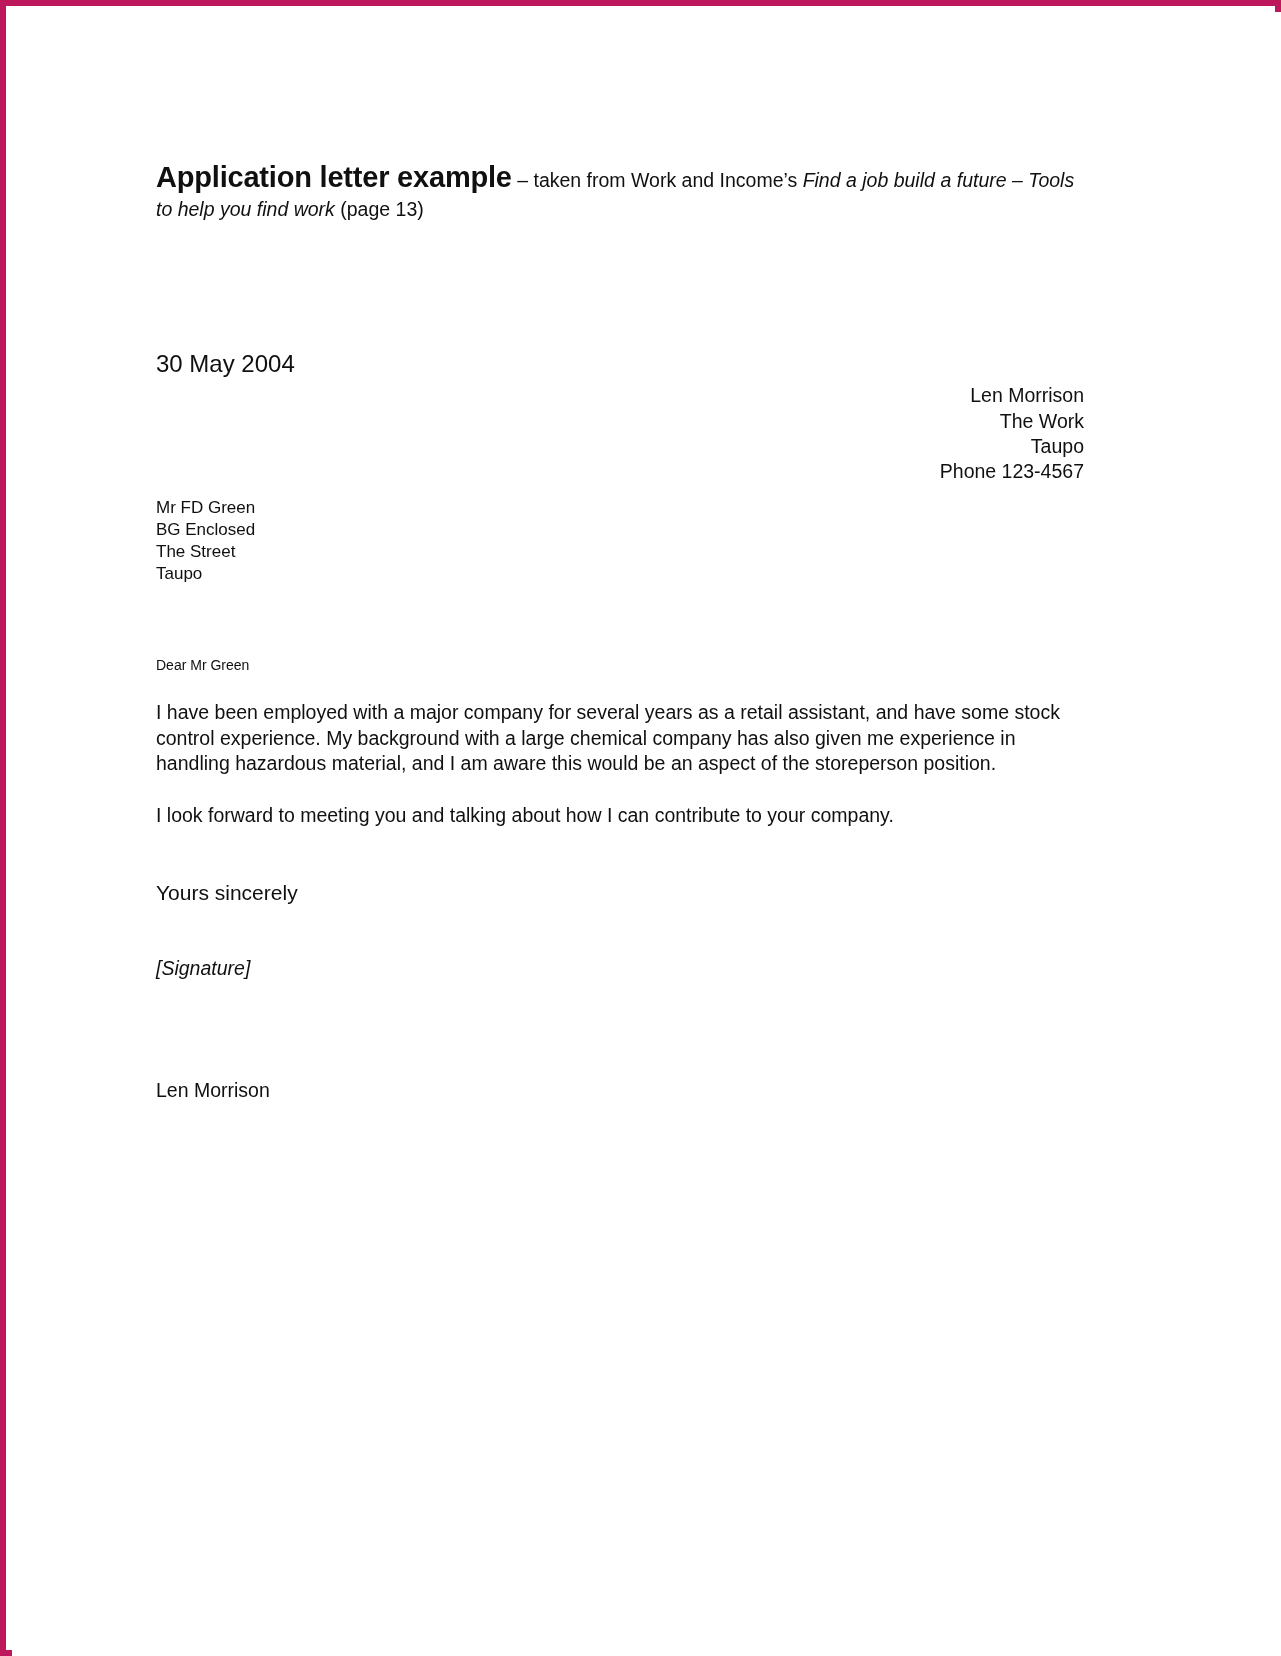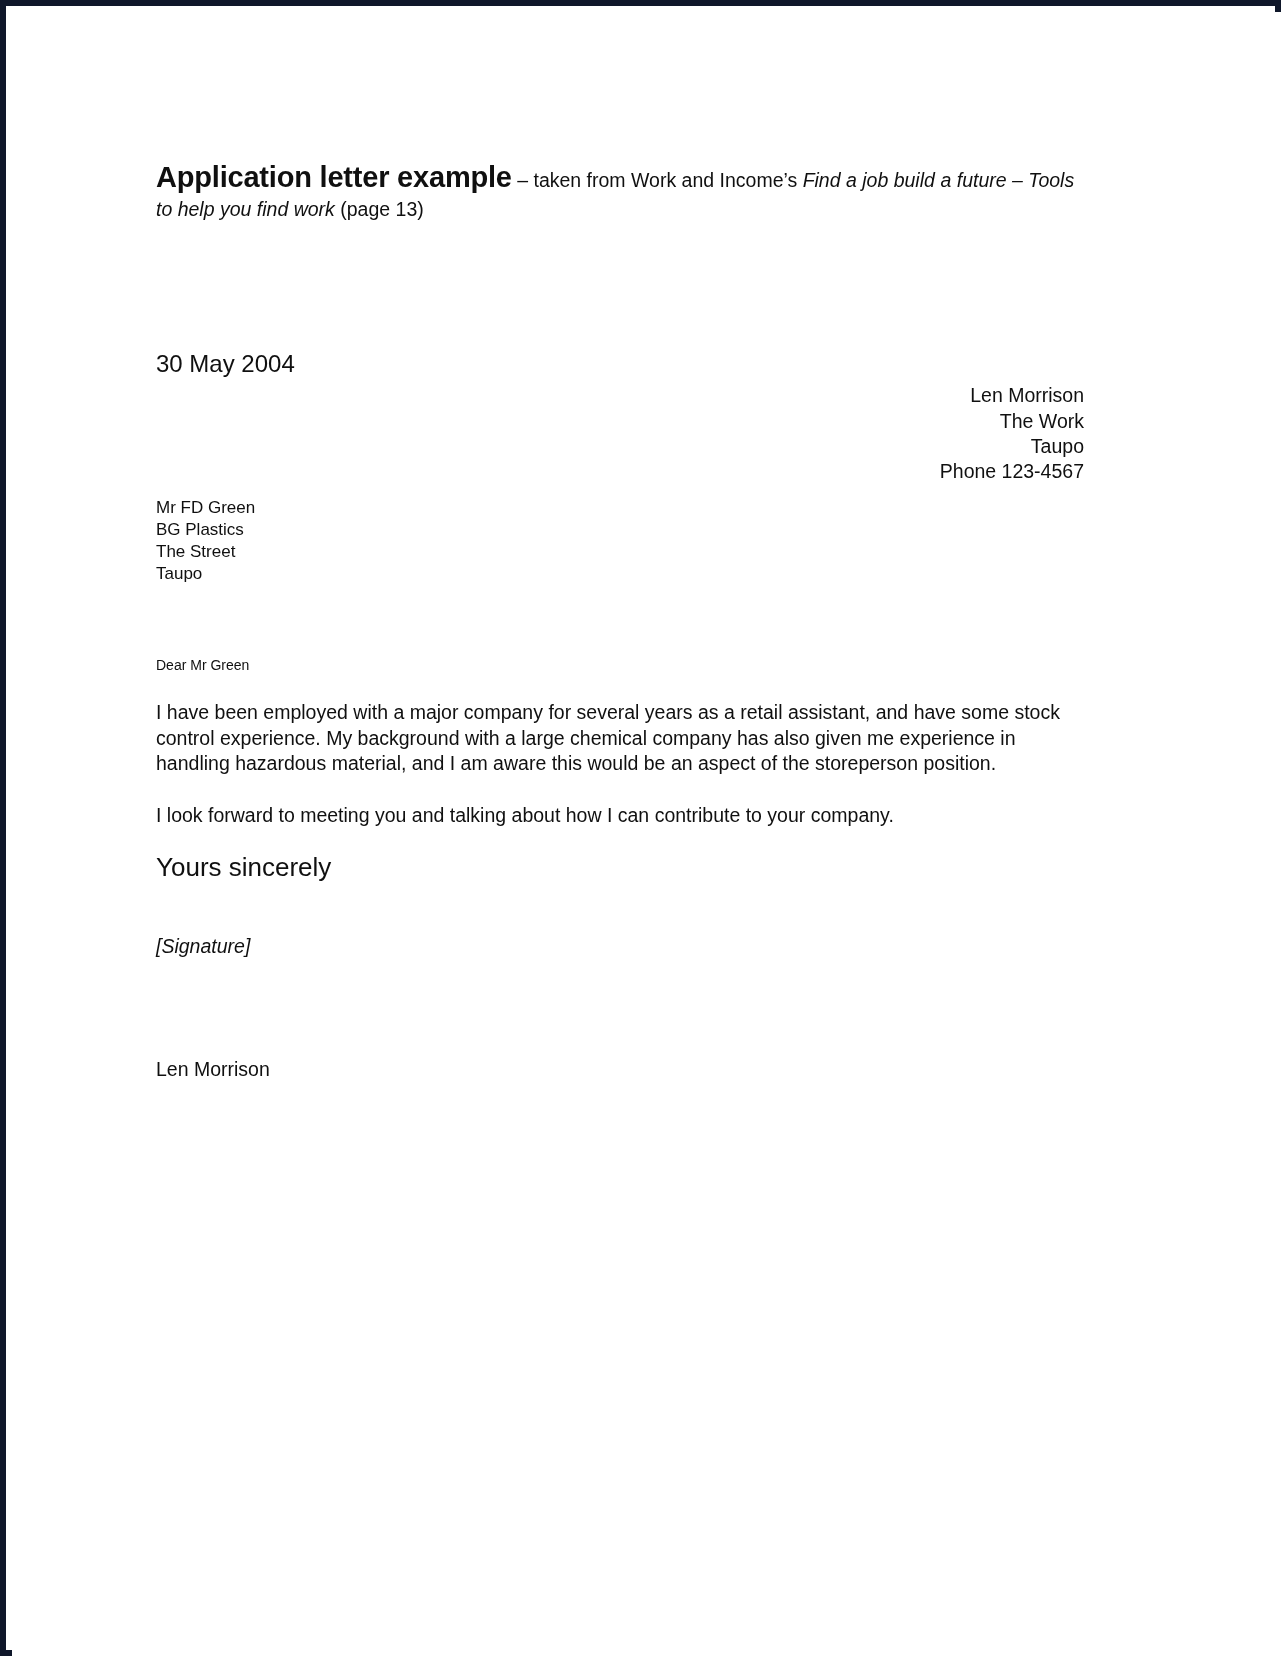--- a/index.html
+++ b/index.html
@@ -16,21 +16,21 @@
   }
 
   
   #scan-frame {
     position: absolute;
     left: 0;
     top: 0;
     width: 1281px;
     height: 1656px;
     box-sizing: border-box;
-    border: 6px solid #0f172a;
+    border: 6px solid #be185d;
     background: #ffffff;
   }
   #page-sheet {
     position: absolute;
     left: 6px;
     top: 6px;
     width: 1269px;
     height: 1644px;
     background: #ffffff;
     box-sizing: border-box;
@@ -102,22 +102,22 @@
   
   .body-par {
     margin-top: 26px;
     font-size: 19.5px;
     line-height: 1.315;
     text-align: left;
   }
 
   
   #closing {
-    margin-top: 22px;
-    font-size: 26px;
+    margin-top: 50px;
+    font-size: 21px;
   }
   #signature-placeholder {
     margin-top: 50px;
     font-size: 19.5px;
     font-style: italic;
   }
   #signer-name {
     margin-top: 97px;
     font-size: 19.5px;
   }
@@ -137,21 +137,21 @@
 
       <div id="sender-block">
         <div>Len Morrison</div>
         <div>The Work</div>
         <div>Taupo</div>
         <div>Phone 123-4567</div>
       </div>
 
       <div id="recipient-block">
         <div>Mr FD Green</div>
-        <div>BG Plastics</div>
+        <div>BG Enclosed</div>
         <div>The Street</div>
         <div>Taupo</div>
       </div>
 
       <div id="salutation">Dear Mr Green</div>
 
       <p class="body-par">I have been employed with a major company for several years as a retail assistant, and have some stock control experience.  My background with a large chemical company has also given me experience in handling hazardous material, and I am aware this would be an aspect of the storeperson position.</p>
       <p class="body-par">I look forward to meeting you and talking about how I can contribute to your company.</p>
 
       <div id="closing">Yours sincerely</div>

